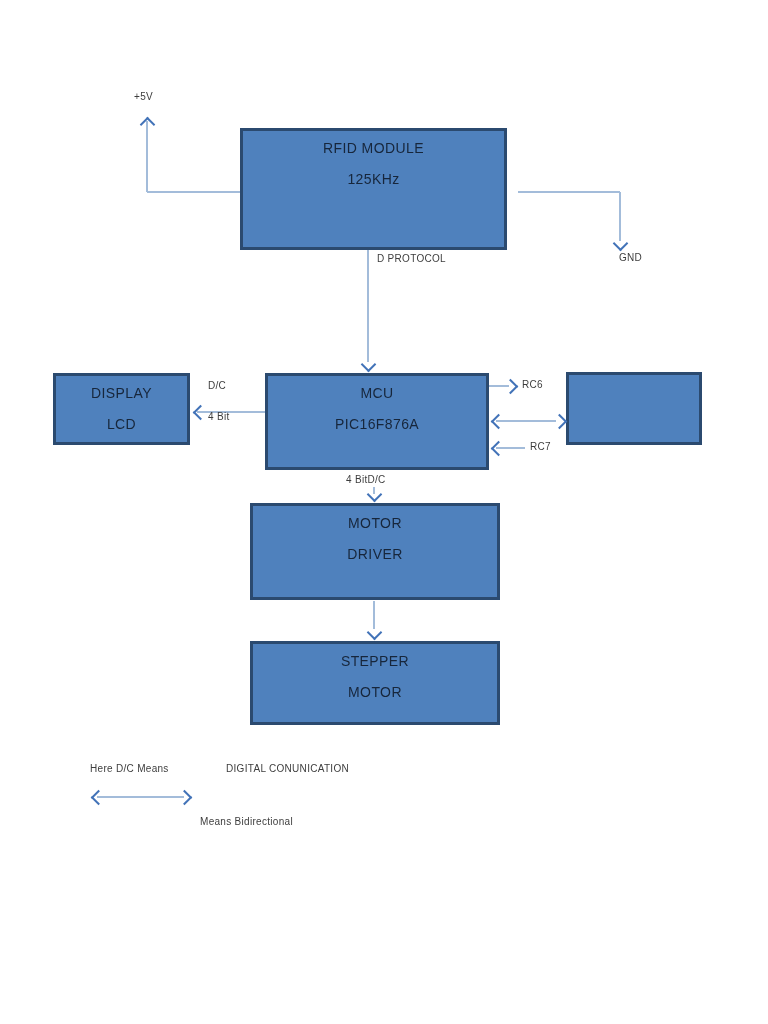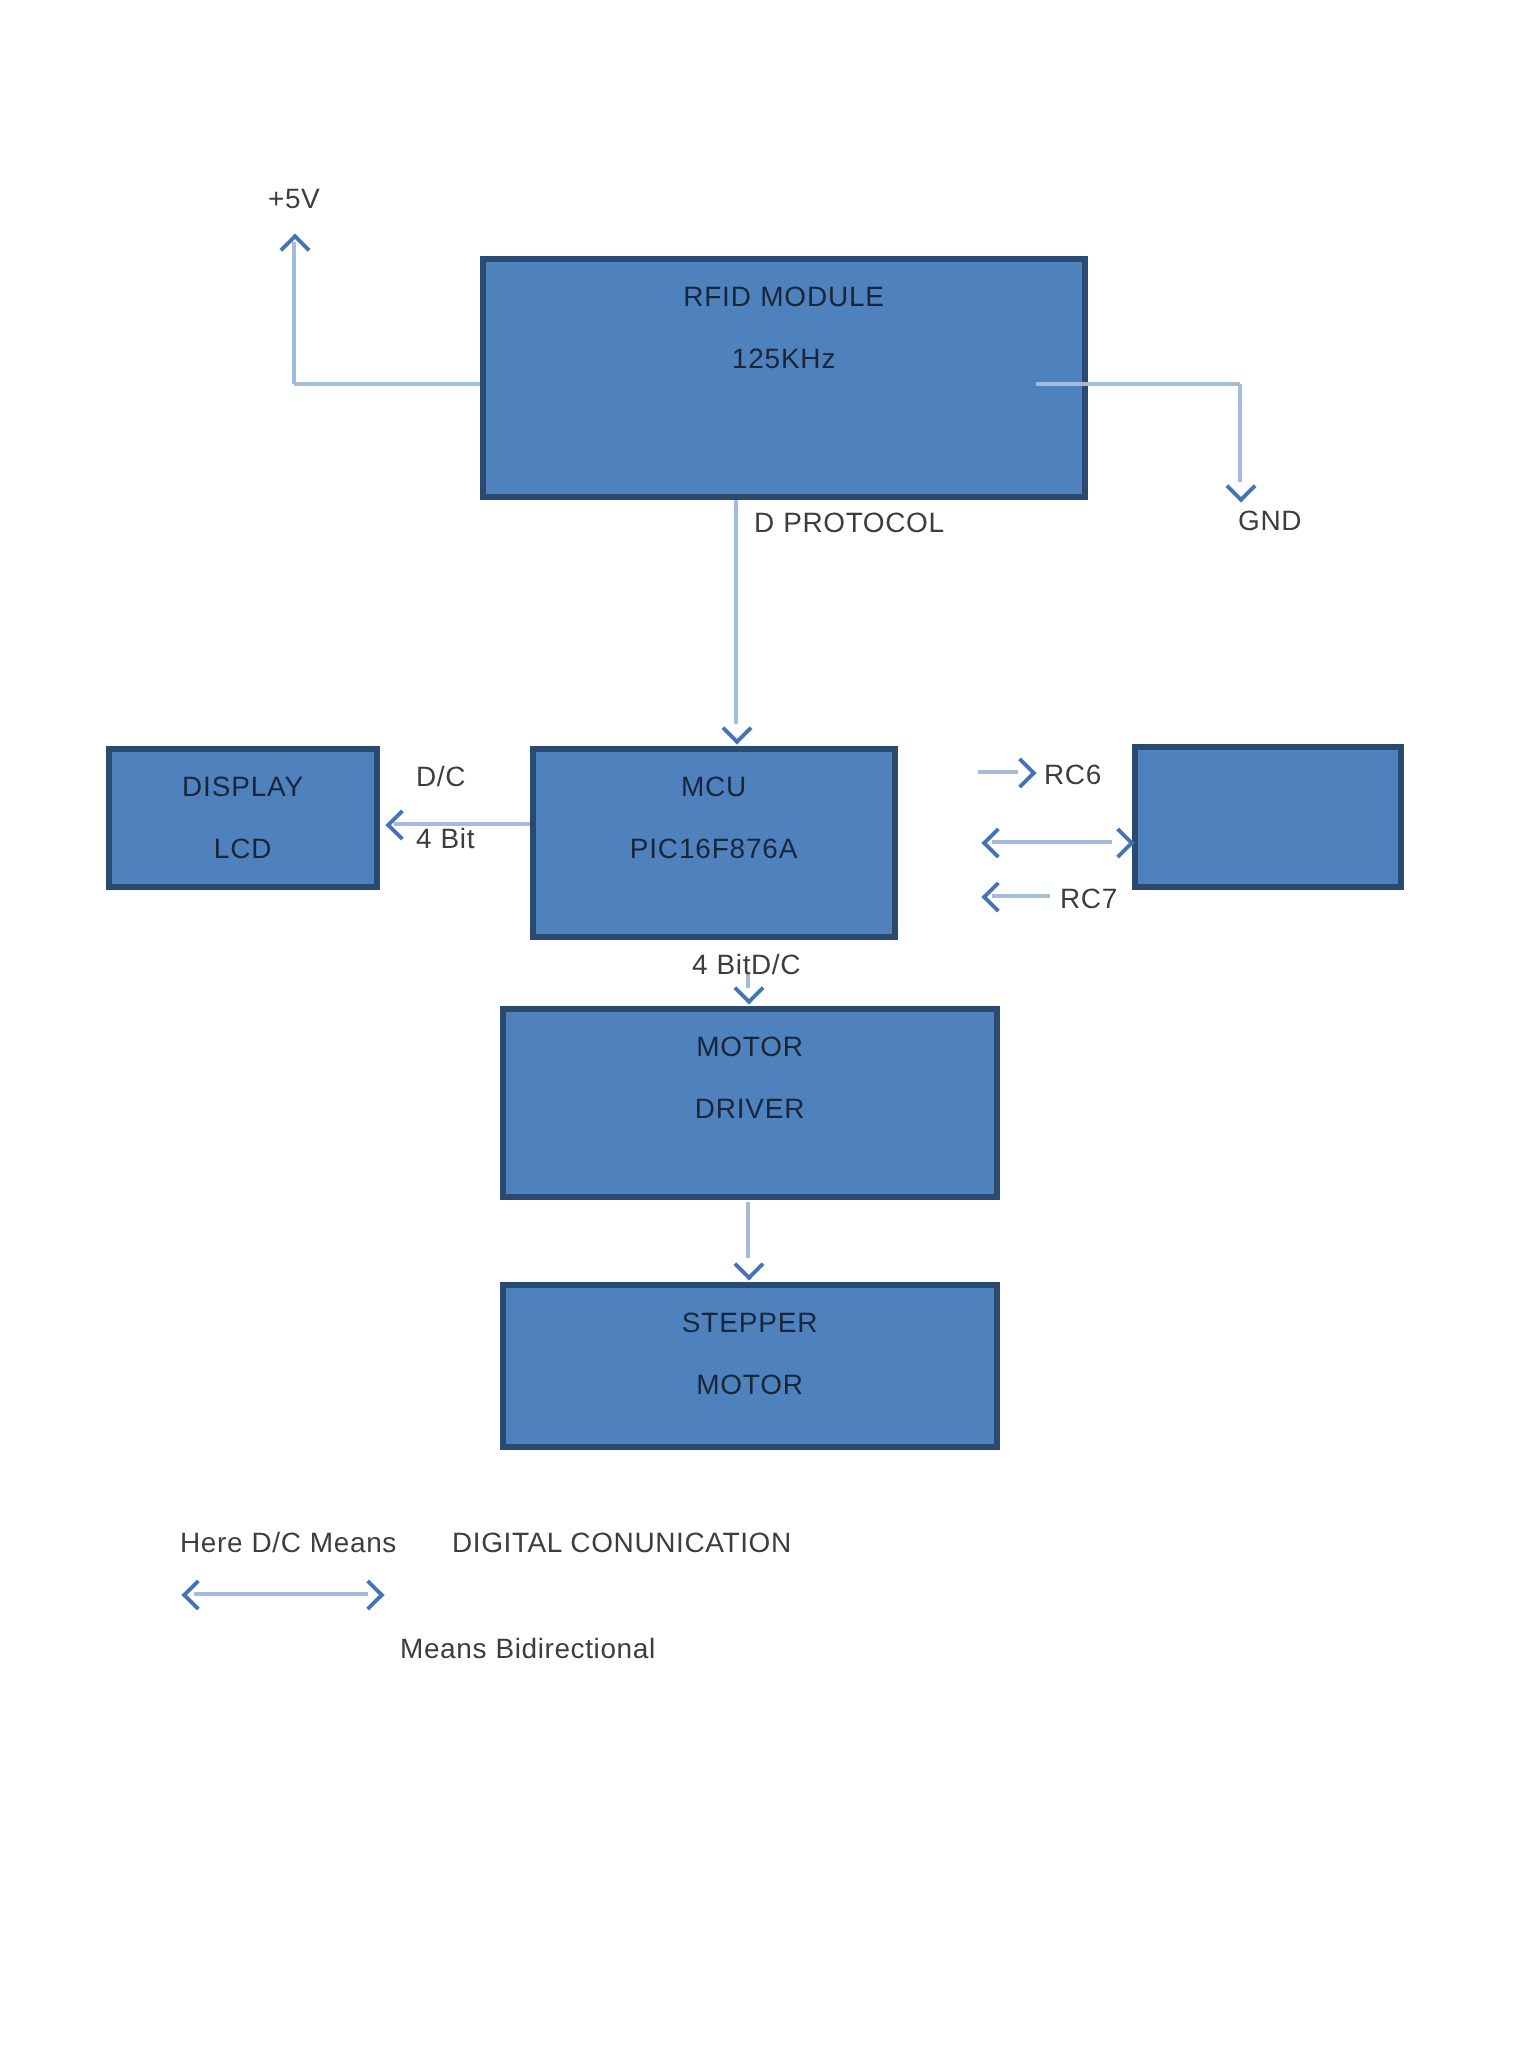--- a/index.html
+++ b/index.html
@@ -24,39 +24,39 @@
     line-height:31px;padding-top:2px;
   }
   .wire{position:absolute;background:var(--wire);}
   .chev{position:absolute;width:9px;height:9px;border:0 solid var(--arrow);}
   .chev-up{border-top-width:2px;border-left-width:2px;transform:rotate(45deg);}
   .chev-down{border-bottom-width:2px;border-right-width:2px;transform:rotate(45deg);}
   .chev-left{border-left-width:2px;border-bottom-width:2px;transform:rotate(45deg);}
   .chev-right{border-top-width:2px;border-right-width:2px;transform:rotate(45deg);}
   .lbl{
     position:absolute;color:var(--label-text);
-    font-size:14px;letter-spacing:0.3px;white-space:nowrap;
+    font-size:10px;letter-spacing:0.3px;white-space:nowrap;
   }
 </style>
 </head>
 <body>
 
 <div class="page">
 
-  <div class="block" style="left:240px;top:128px;width:304px;height:122px">
+  <div class="block" style="left:240px;top:128px;width:267px;height:122px">
     <div>RFID MODULE</div>
     <div>125KHz</div>
   </div>
 
   <div class="block" style="left:53px;top:373px;width:137px;height:72px">
     <div>DISPLAY</div>
     <div>LCD</div>
   </div>
 
-  <div class="block" style="left:265px;top:373px;width:184px;height:97px">
+  <div class="block" style="left:265px;top:373px;width:224px;height:97px">
     <div>MCU</div>
     <div>PIC16F876A</div>
   </div>
 
   <div class="block" style="left:566px;top:372px;width:136px;height:73px">
   </div>
 
   <div class="block" style="left:250px;top:503px;width:250px;height:97px">
     <div>MOTOR</div>
     <div>DRIVER</div>

